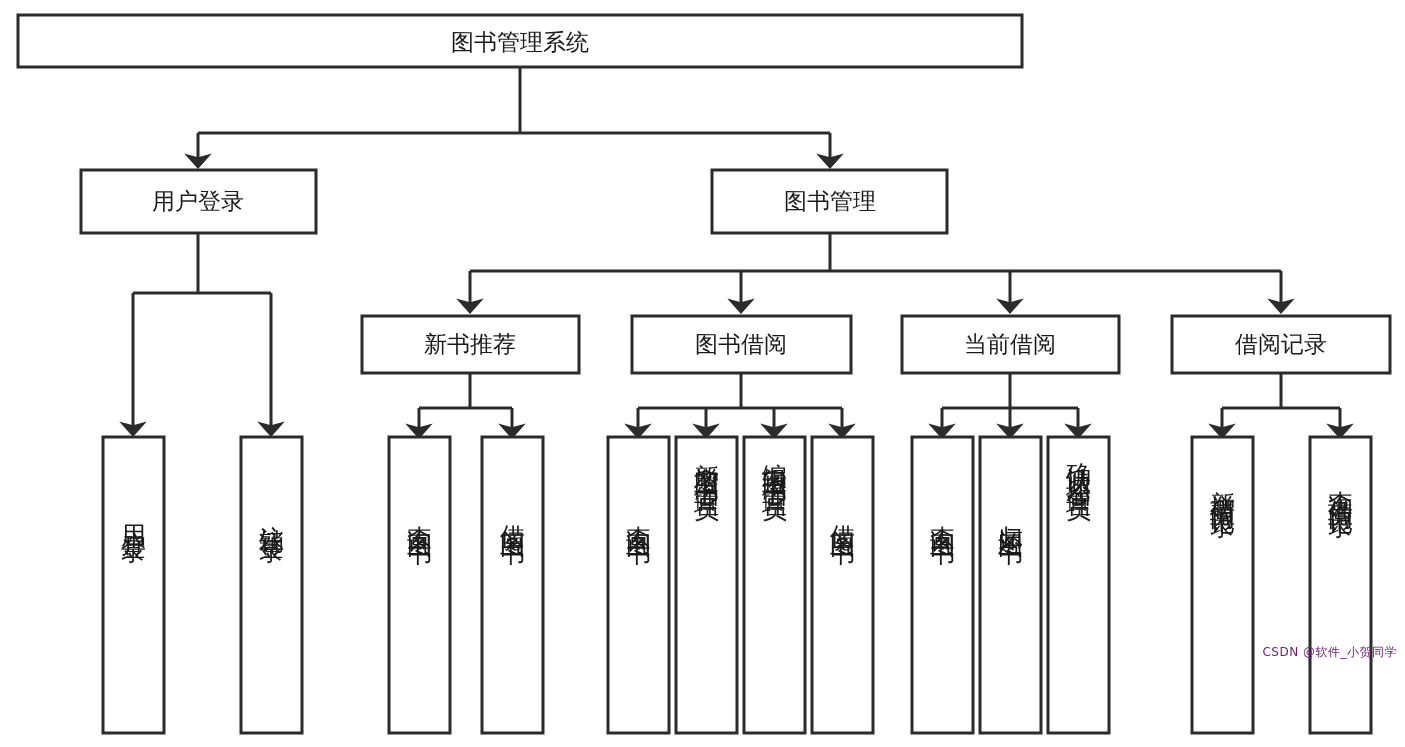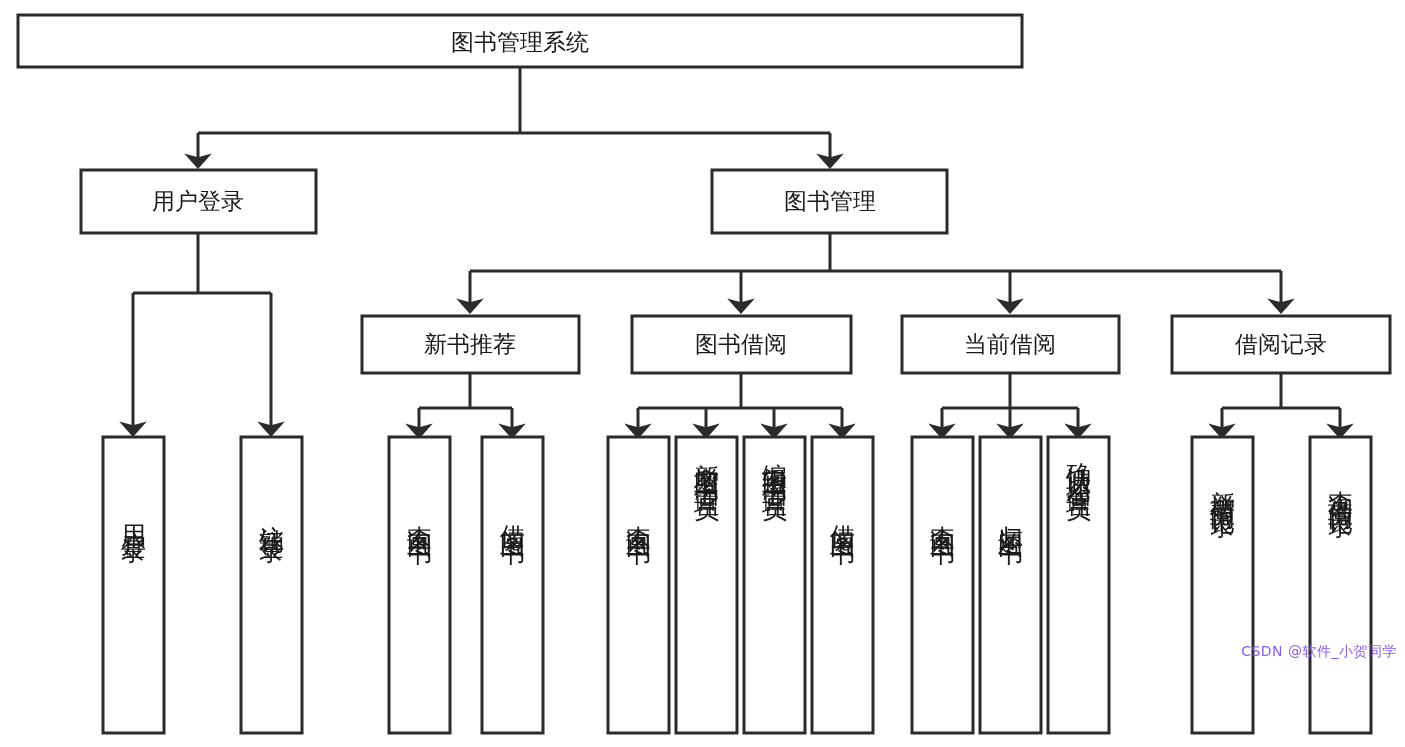--- a/index.html
+++ b/index.html
@@ -59,22 +59,22 @@
     line-height: 1.0;
     letter-spacing: 5px;
     color: #1a1a1a;
     white-space: nowrap;
   }
   .watermark {
     position: absolute;
     right: 8px;
     bottom: 6px;
     font-family: "DejaVu Sans", "Liberation Sans", sans-serif;
-    font-size: 14px;
-    color: #8b5cf6;
+    font-size: 12px;
+    color: #701a75;
     white-space: nowrap;
     letter-spacing: 0.5px;
   }
 </style>
 </head>
 <body>
 
 <div id="diagram-root">
 
   <svg id="flow" viewBox="0 0 1405 747">

